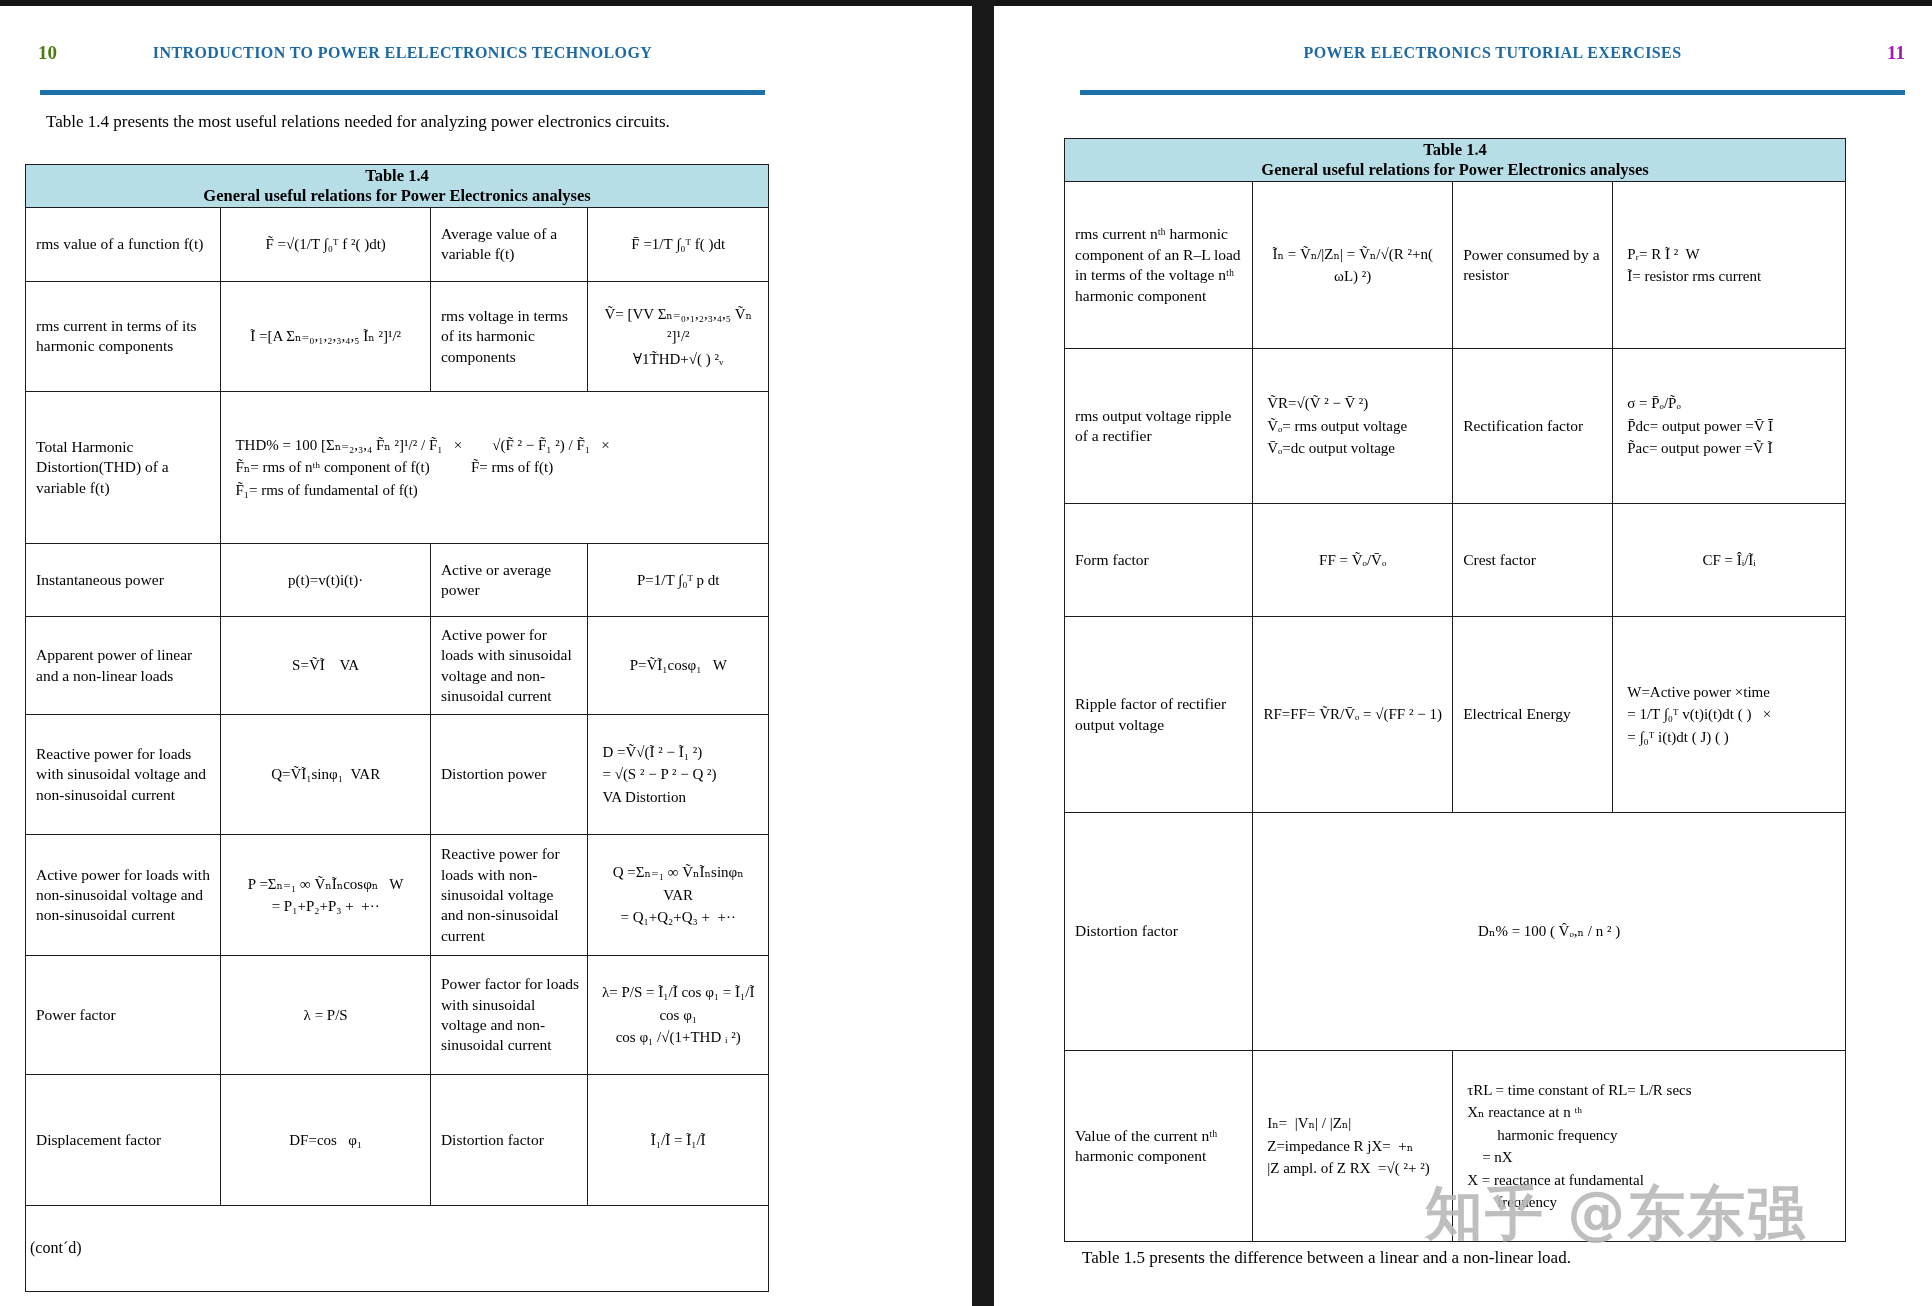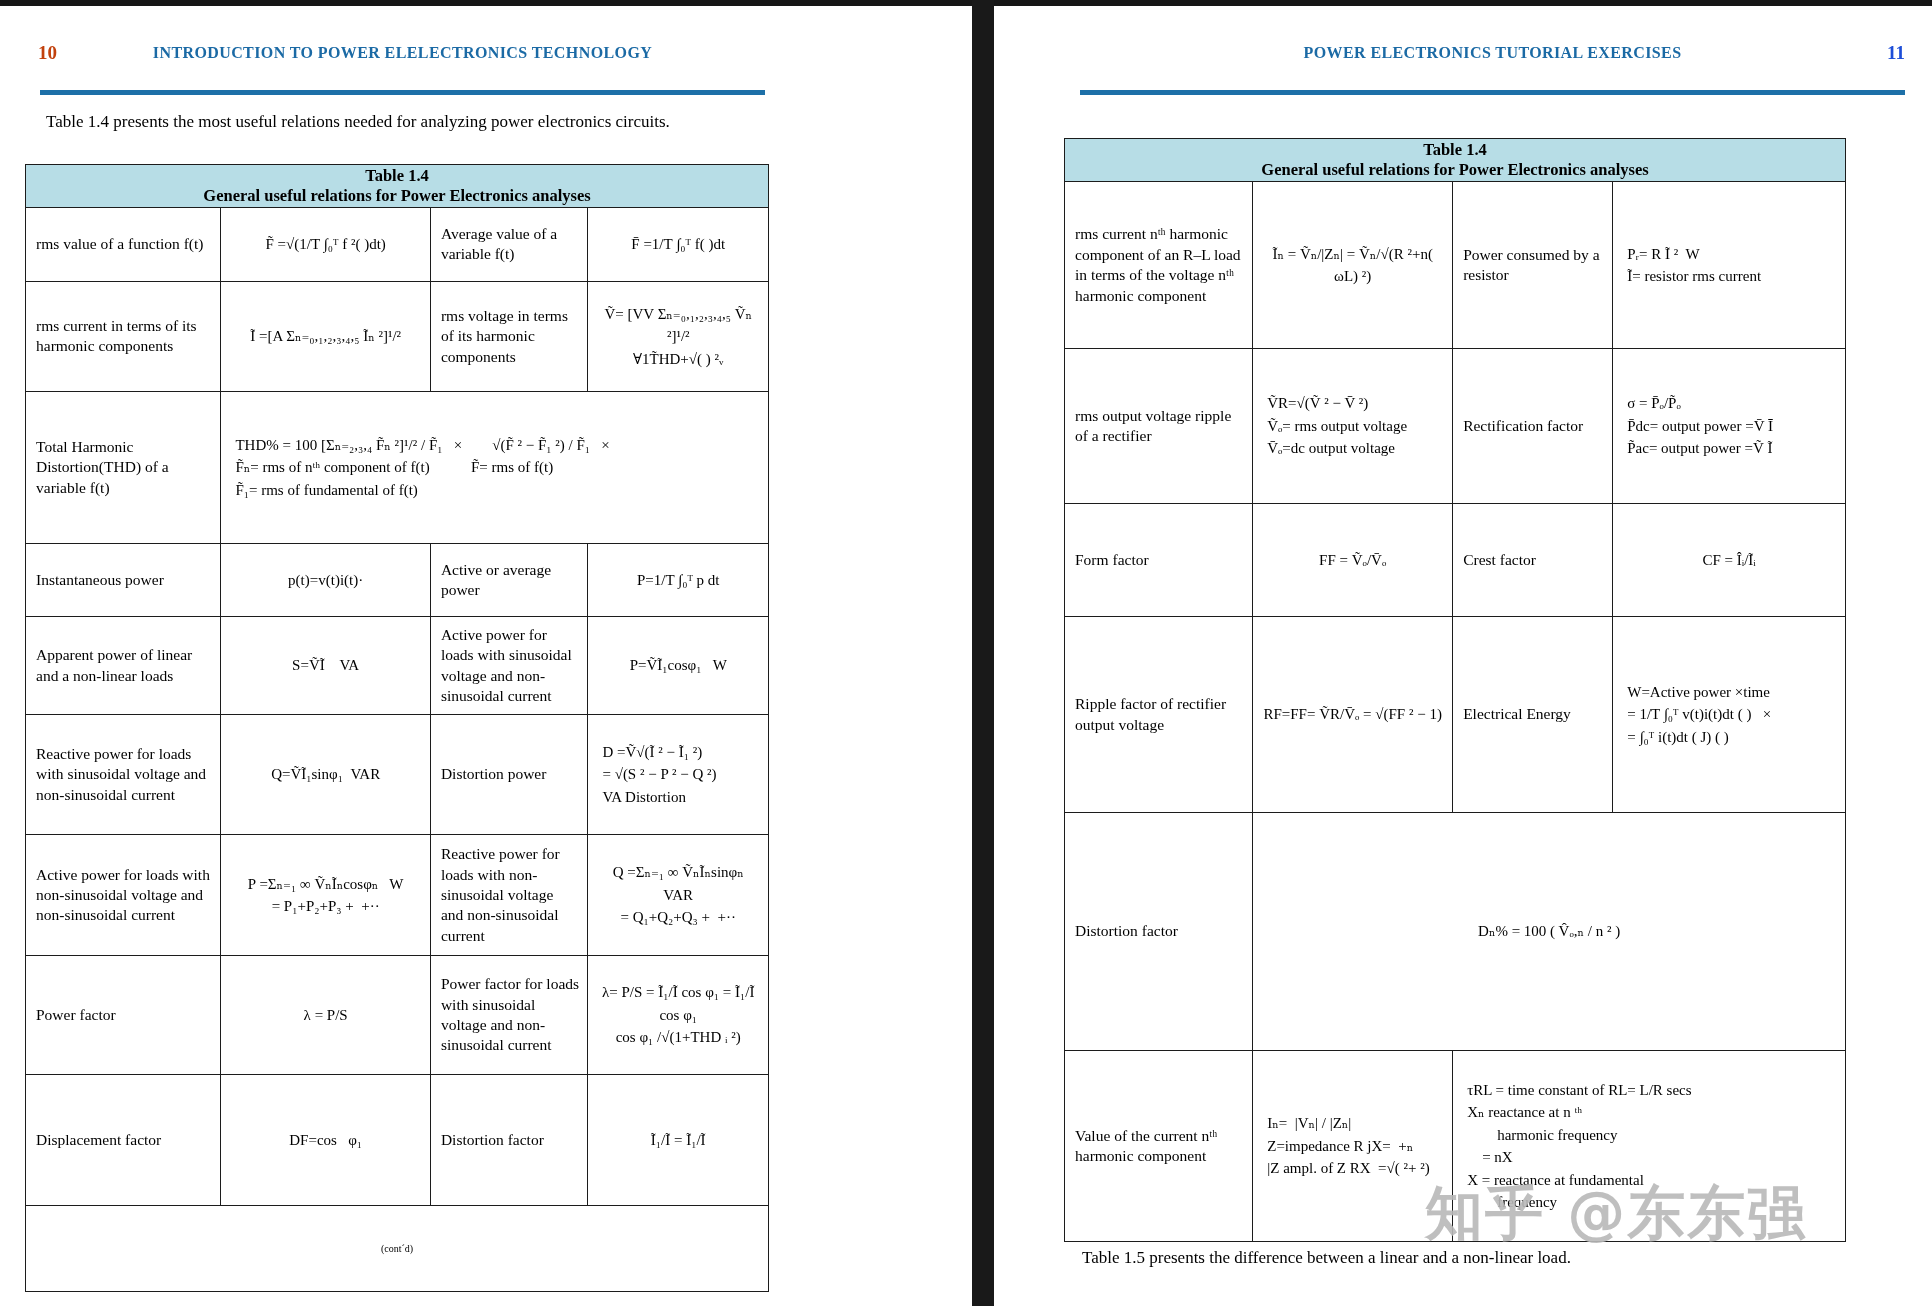--- a/index.html
+++ b/index.html
@@ -3,41 +3,41 @@
 <meta charset="utf-8">
 <style>
   html,body{margin:0;padding:0;}
   body{
     width:1932px;height:1306px;position:relative;background:#ffffff;
     font-family:"Liberation Serif","DejaVu Serif",serif;color:#000;
     overflow:hidden;
   }
   .topbar{position:absolute;left:0;top:0;width:1932px;height:6px;background:#161616;}
   .divider{position:absolute;left:972px;top:0;width:22px;height:1306px;background:#191919;}
-  .pagenum{position:absolute;top:42px;color:#c2410c;font-weight:bold;font-size:19px;font-family:"Liberation Serif",serif;}
+  .pagenum{position:absolute;top:42px;color:#4d7c0f;font-weight:bold;font-size:19px;font-family:"Liberation Serif",serif;}
   .running-header{
     position:absolute;top:44px;color:#1b6aa5;font-weight:bold;font-size:16px;
     text-align:center;letter-spacing:0.4px;
   }
   .rule{position:absolute;height:4.5px;background:#1d70a8;}
   .intro{position:absolute;font-size:17px;}
   table.doc-table{
     position:absolute;border-collapse:collapse;table-layout:fixed;
     font-size:15.5px;
   }
   table.doc-table th,table.doc-table td{border:1.6px solid #1c1c1c;}
   table.doc-table thead th{
     background:#b7dde6;text-align:center;font-weight:bold;padding:1px 4px;font-size:16.5px;
   }
   table.doc-table thead th .tbl-title{font-weight:bold;}
   table.doc-table thead th .tbl-subtitle{font-weight:bold;}
   td.l{text-align:left;vertical-align:middle;padding:6px 8px 6px 10px;line-height:1.32;}
   td.f{text-align:center;vertical-align:middle;padding:2px 6px;white-space:pre-wrap;line-height:1.5;font-size:15px;}
   td.fl{text-align:left;vertical-align:middle;padding:6px 14px 6px 14px;white-space:pre-wrap;line-height:1.5;font-size:15px;}
-  td.c{text-align:center;vertical-align:middle;padding:4px;font-size:10px;}
+  td.c{text-align:left;vertical-align:middle;padding:4px;font-size:16px;}
   
   #left-table tbody tr:nth-child(1){height:72px;}
   #left-table tbody tr:nth-child(2){height:108px;}
   #left-table tbody tr:nth-child(3){height:148px;}
   #left-table tbody tr:nth-child(4){height:72px;}
   #left-table tbody tr:nth-child(5){height:62px;}
   #left-table tbody tr:nth-child(6){height:118px;}
   #left-table tbody tr:nth-child(7){height:118px;}
   #left-table tbody tr:nth-child(8){height:116px;}
   #left-table tbody tr:nth-child(9){height:128px;}
@@ -51,21 +51,21 @@
   #right-table tbody tr:nth-child(6){height:112px;}
   #right-table tbody tr:nth-child(7){height:250px;}
   .bottom-text{position:absolute;font-size:17px;}
   .watermark{
     position:absolute;color:#b9b9b9;font-size:58px;font-weight:bold;
     font-family:"DejaVu Sans",sans-serif;letter-spacing:2px;opacity:0.9;
     white-space:nowrap;
   }
   .r-head-wrap{position:absolute;left:1080px;top:44px;width:825px;text-align:center;}
   .r-head-wrap .running-header{position:static;display:inline-block;}
-  .r-pagenum{position:absolute;right:0;top:-2px;color:#1d4ed8;font-weight:bold;font-size:19px;}
+  .r-pagenum{position:absolute;right:0;top:-2px;color:#a21caf;font-weight:bold;font-size:19px;}
 </style>
 </head>
 <body>
 
 <div class="topbar"></div>
 <div class="divider"></div>
 
 <div>
   <span class="pagenum" style="left:38px;">10</span>
   <div class="running-header" style="left:40px;width:725px;">INTRODUCTION TO POWER ELELECTRONICS TECHNOLOGY</div>

